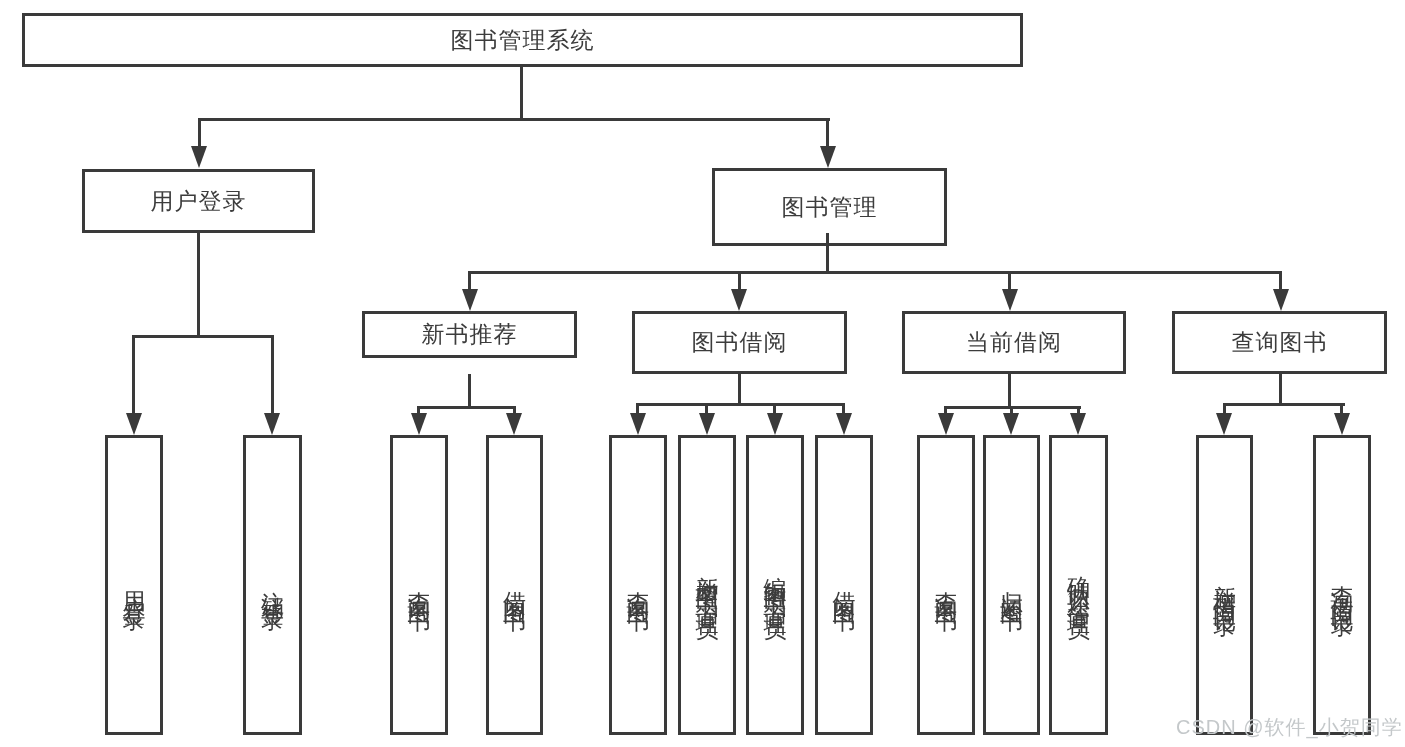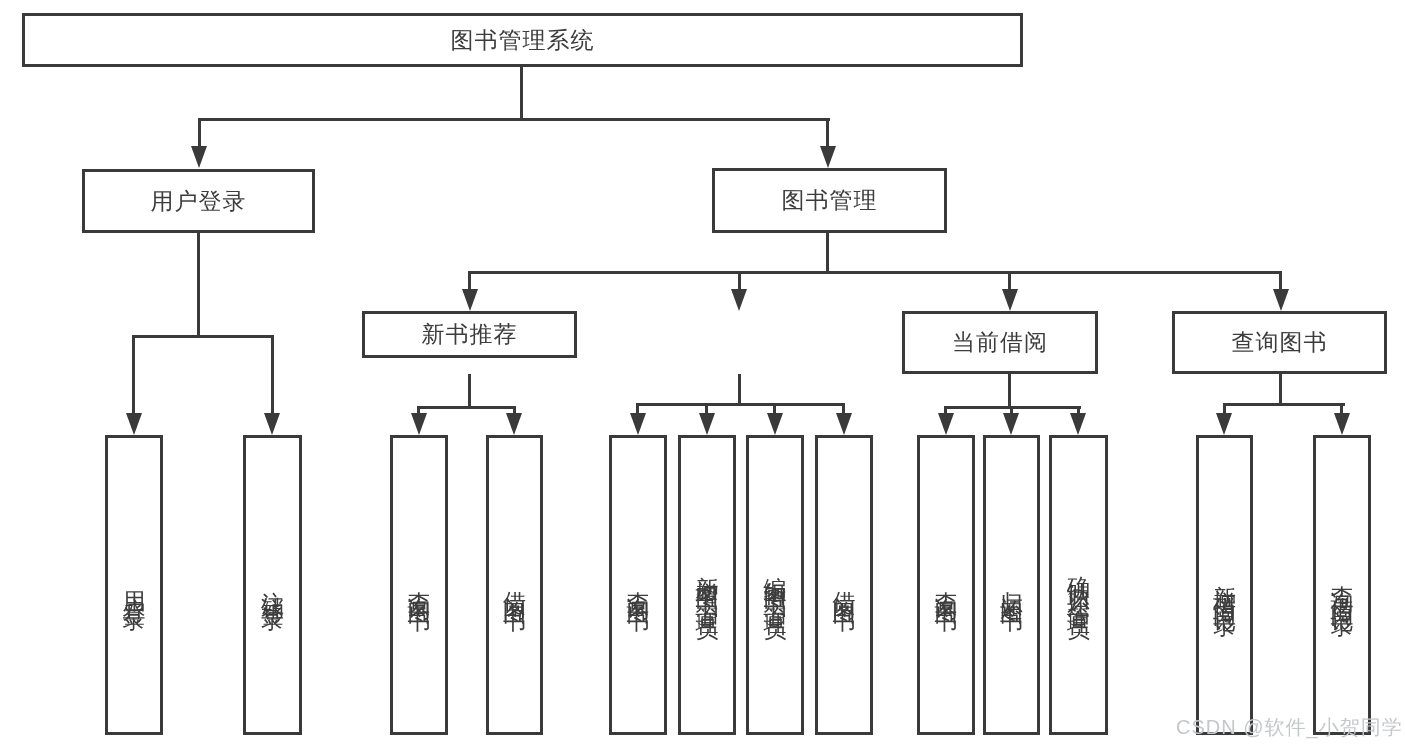--- a/index.html
+++ b/index.html
@@ -66,21 +66,21 @@
   <div class="vline" style="left:520px;top:67px;height:51px"></div>
   <div class="hline" style="left:198px;top:118px;width:632px"></div>
   <div class="vline" style="left:198px;top:118px;height:30px"></div>
   <div class="ahead" style="left:191px;top:146px"></div>
   <div class="vline" style="left:826px;top:118px;height:30px"></div>
   <div class="ahead" style="left:820px;top:146px"></div>
 
   <div class="box h" style="left:82px;top:169px;width:233px;height:64px">
     <span>用户登录</span>
   </div>
-  <div class="box h" style="left:712px;top:168px;width:235px;height:65px">
+  <div class="box h" style="left:712px;top:168px;width:235px;height:78px">
     <span>图书管理</span>
   </div>
 
   <div class="vline" style="left:197px;top:233px;height:102px"></div>
   <div class="hline" style="left:132px;top:335px;width:142px"></div>
   <div class="vline" style="left:132px;top:335px;height:80px"></div>
   <div class="ahead" style="left:126px;top:413px"></div>
   <div class="vline" style="left:271px;top:335px;height:80px"></div>
   <div class="ahead" style="left:264px;top:413px"></div>
 
@@ -91,21 +91,24 @@
   <div class="vline" style="left:738px;top:271px;height:20px"></div>
   <div class="ahead" style="left:731px;top:289px"></div>
   <div class="vline" style="left:1008px;top:271px;height:20px"></div>
   <div class="ahead" style="left:1002px;top:289px"></div>
   <div class="vline" style="left:1279px;top:271px;height:20px"></div>
   <div class="ahead" style="left:1273px;top:289px"></div>
 
   <div class="box h" style="left:362px;top:311px;width:215px;height:47px">
     <span>新书推荐</span>
   </div>
-  <div class="box h" style="left:902px;top:311px;width:196px;height:63px">
+  <div class="box h" style="left:632px;top:311px;width:215px;height:63px">
+    <span>图书借阅</span>
+  </div>
+  <div class="box h" style="left:902px;top:311px;width:224px;height:63px">
     <span>当前借阅</span>
   </div>
   <div class="box h" style="left:1172px;top:311px;width:215px;height:63px">
     <span>查询图书</span>
   </div>
 
   <div class="vline" style="left:468px;top:374px;height:32px"></div>
   <div class="hline" style="left:417px;top:406px;width:99px"></div>
   <div class="vline" style="left:417px;top:406px;height:10px"></div>
   <div class="ahead" style="left:411px;top:413px"></div>

